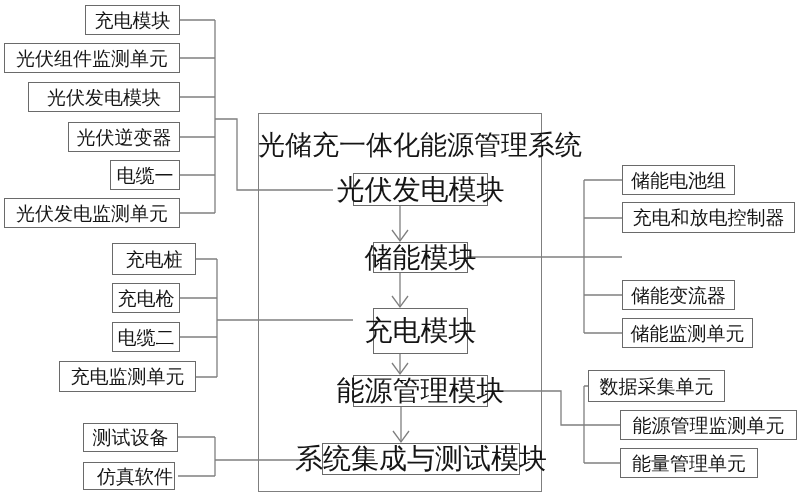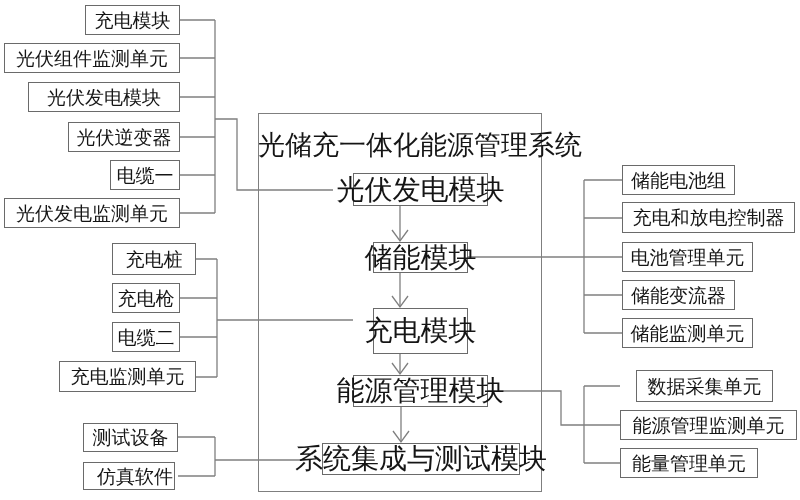--- a/index.html
+++ b/index.html
@@ -146,21 +146,20 @@
   <div class="node" style="left:112px; top:243px; width:84px; height:32px;">充电桩</div>
   <div class="node" style="left:112px; top:283px; width:68px; height:30px;">充电枪</div>
   <div class="node" style="left:112px; top:322px; width:68px; height:30px;">电缆二</div>
   <div class="node" style="left:43px; top:361px; width:137px; height:31px;margin-left:16px;">充电监测单元</div>
 
   <div class="node" style="left:83px; top:423px; width:95px; height:29px;">测试设备</div>
   <div class="node" style="left:83px; top:462px; width:92px; height:28px;padding-left:12px;">仿真软件</div>
 
   <div class="node" style="left:622px; top:165px; width:113px; height:30px;">储能电池组</div>
   <div class="node" style="left:622px; top:202px; width:173px; height:31px;">充电和放电控制器</div>
-  <div class="node" style="left:622px; top:242px; width:131px; height:30px;">电池管理单元</div>
   <div class="node" style="left:622px; top:280px; width:113px; height:30px;">储能变流器</div>
   <div class="node" style="left:622px; top:318px; width:131px; height:30px;">储能监测单元</div>
 
-  <div class="node" style="left:636px; top:370px; width:137px; height:32px;">数据采集单元</div>
+  <div class="node" style="left:588px; top:370px; width:137px; height:32px;">数据采集单元</div>
   <div class="node" style="left:620px; top:410px; width:177px; height:30px;">能源管理监测单元</div>
   <div class="node" style="left:620px; top:448px; width:138px; height:30px;">能量管理单元</div>
 
 </div>
 
 </body></html>

